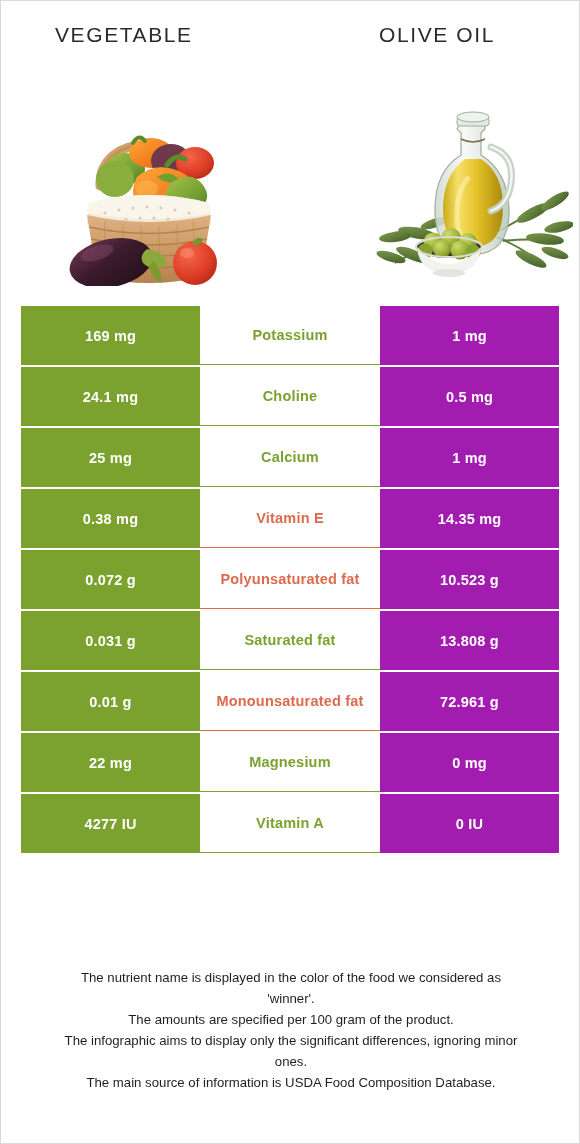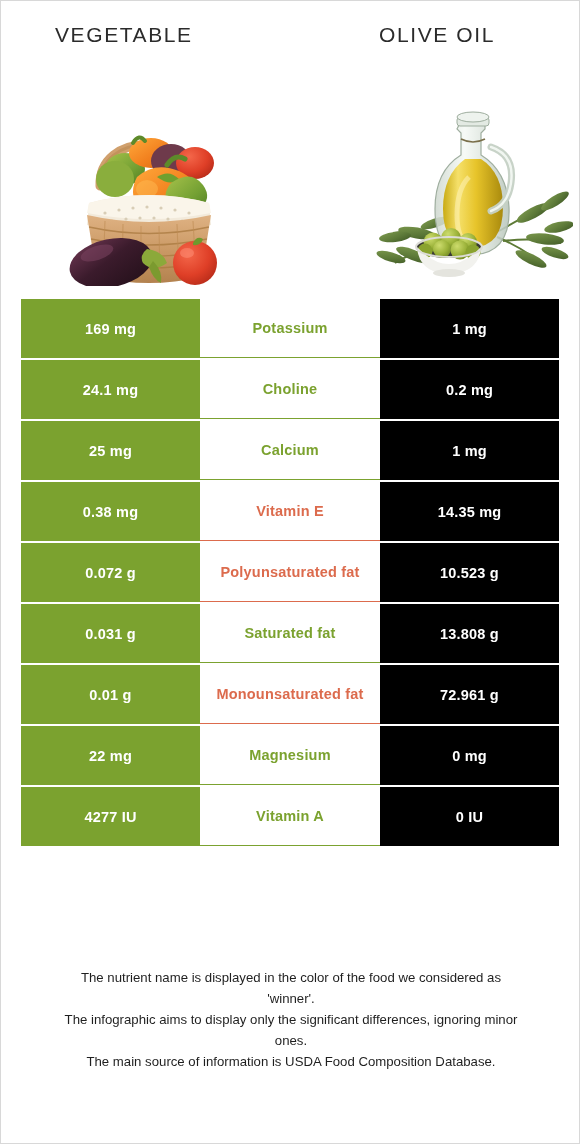--- a/index.html
+++ b/index.html
@@ -69,21 +69,21 @@
     line-height: 1;
     font-family: "Liberation Sans", sans-serif;
   }
   .vs .v { color: #7ba22f; }
   .vs .s { color: #e0643f; }
 
   
   .table {
     position: absolute;
     left: 20px;
-    top: 298px;
+    top: 305px;
     width: 538px;
   }
   .row {
     display: flex;
     width: 538px;
     height: 59px;
     margin-bottom: 2px;
   }
   .cell {
     display: flex;
@@ -101,21 +101,21 @@
   }
   .cell-mid {
     width: 180px;
     background: #ffffff;
     font-size: 14.5px;
     font-weight: 700;
     border-bottom: 1px solid transparent;
   }
   .cell-right {
     width: 179px;
-    background: #000000;
+    background: #a21caf;
     color: #ffffff;
   }
   .row.win-left  .cell-mid { color: #7ba22f; border-bottom-color: #7ba22f; }
   .row.win-right .cell-mid { color: #dc6b4d; border-bottom-color: #dc6b4d; }
 
   
   .footer {
     position: absolute;
     left: 28px;
     top: 966px;
@@ -309,21 +309,21 @@
 
   <div class="table">
       <div class="row win-left">
         <div class="cell cell-left">169 mg</div>
         <div class="cell cell-mid">Potassium</div>
         <div class="cell cell-right">1 mg</div>
       </div>
       <div class="row win-left">
         <div class="cell cell-left">24.1 mg</div>
         <div class="cell cell-mid">Choline</div>
-        <div class="cell cell-right">0.2 mg</div>
+        <div class="cell cell-right">0.5 mg</div>
       </div>
       <div class="row win-left">
         <div class="cell cell-left">25 mg</div>
         <div class="cell cell-mid">Calcium</div>
         <div class="cell cell-right">1 mg</div>
       </div>
       <div class="row win-right">
         <div class="cell cell-left">0.38 mg</div>
         <div class="cell cell-mid">Vitamin E</div>
         <div class="cell cell-right">14.35 mg</div>
@@ -351,18 +351,19 @@
       <div class="row win-left">
         <div class="cell cell-left">4277 IU</div>
         <div class="cell cell-mid">Vitamin A</div>
         <div class="cell cell-right">0 IU</div>
       </div>
     </div>
 
   <div class="footer">
     <p>The nutrient name is displayed in the color of the food we considered as</p>
     <p>'winner'.</p>
+    <p>The amounts are specified per 100 gram of the product.</p>
     <p>The infographic aims to display only the significant differences, ignoring minor</p>
     <p>ones.</p>
     <p>The main source of information is USDA Food Composition Database.</p>
   </div>
 
 </div>
 
 </body></html>

